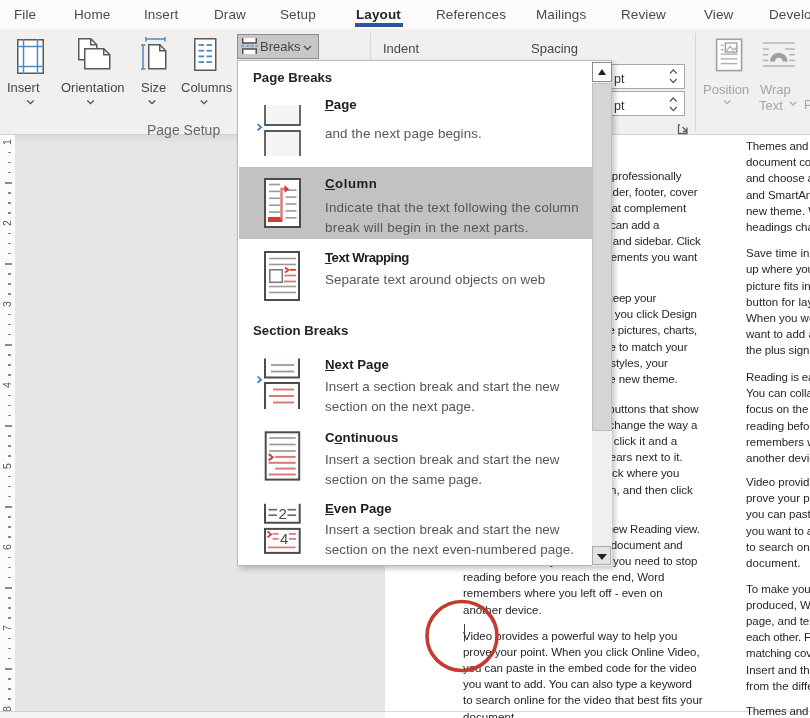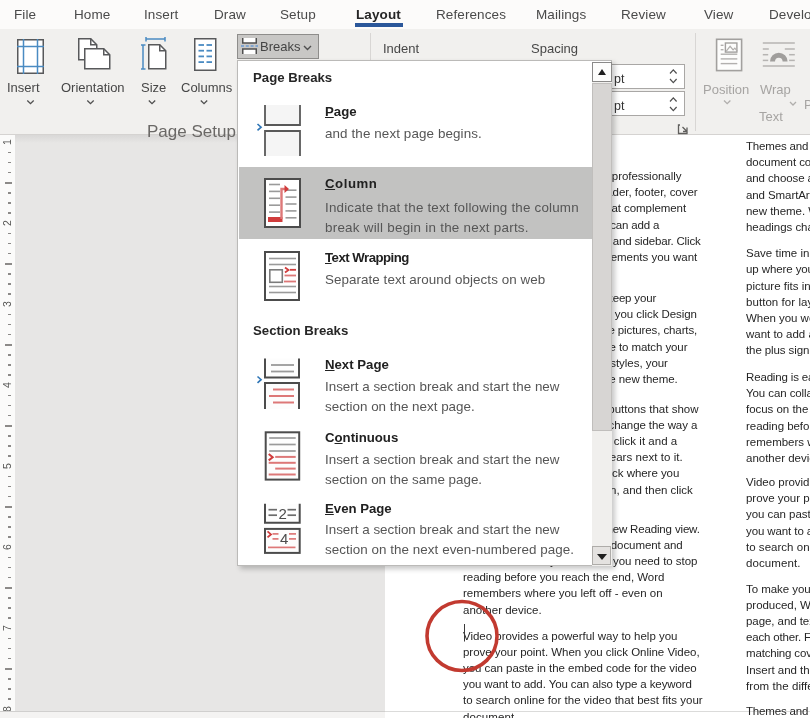--- a/index.html
+++ b/index.html
@@ -7,21 +7,21 @@
   body { font-family:"Liberation Sans", sans-serif; position:relative; background:#fff; }
   .abs { position:absolute; }
   
   #tabrow { left:0; top:0; width:810px; height:29px; background:#fcfbfa; }
   .tab { position:absolute; top:7px; font-size:13.5px; color:#4a4a4a; white-space:nowrap; letter-spacing:0.1px; }
   #tab-layout { color:#262626; font-weight:bold; letter-spacing:0.1px; }
   #tab-underline { position:absolute; left:355px; top:23px; width:48px; height:4px; background:#2b579a; }
   
   #ribbon { left:0; top:29px; width:810px; height:106px; background:#f1f0ee; border-bottom:1px solid #d5d3d1; }
   .rlabel { position:absolute; font-size:13px; color:#474747; white-space:nowrap; }
-  .grouplabel { position:absolute; font-size:17px; color:#6a6866; }
+  .grouplabel { position:absolute; font-size:14px; color:#6a6866; }
   .vline { position:absolute; width:1px; background:#d8d6d4; }
   
   #breaksbtn { position:absolute; left:237px; top:5px; width:82px; height:25px; background:#c8c7c5; border:1px solid #8e8d8b; }
   
   .ptfield { position:absolute; background:#fff; border:1px solid #a9a7a5; }
   .ptlabel { position:absolute; font-size:12.5px; color:#333; }
   
   #workspace { left:0; top:135px; width:810px; height:583px; background:#e7e6e5; }
   #wsshadow { position:absolute; left:15px; top:0; width:370px; height:8px; background:linear-gradient(#d9d8d7, #e7e6e5); }
   #ruler { position:absolute; left:0; top:0; width:15px; height:576px; background:#fbfbfa; }
@@ -312,21 +312,21 @@
   <span class="rlabel" style="left:181px; top:51px;">Columns</span>
   <span class="grouplabel" style="left:147px; top:93px;">Page Setup</span>
   <div class="vline" style="left:370px; top:4px; height:97px;"></div>
   <span class="rlabel" style="left:383px; top:12px;">Indent</span>
   <span class="rlabel" style="left:531px; top:12px;text-align:center;">Spacing</span>
   <span class="ptlabel" style="left:614px; top:43px;">pt</span>
   <span class="ptlabel" style="left:614px; top:70px;">pt</span>
   <div class="vline" style="left:695px; top:4px; height:98px;"></div>
   <span class="rlabel" style="left:703px; top:53px; color:#a6a4a2;">Position</span>
   <span class="rlabel" style="left:760px; top:53px; color:#a6a4a2;">Wrap</span>
-  <span class="rlabel" style="left:759px; top:80px; color:#a6a4a2;">Text</span>
+  <span class="rlabel" style="left:759px; top:69px; color:#a6a4a2;">Text</span>
   <span class="rlabel" style="left:804px; top:68px; color:#a6a4a2;">P</span>
 </div>
 
 <div id="menu">
   <div id="hl"></div>
   <svg width="375" height="506" style="position:absolute; left:0; top:0;">
 <path d="M 27 44 v 20 h 35 v -20" fill="#f5f5f5" stroke="#595959" stroke-width="1.8"></path>
 <path d="M 27 95 v -25 h 35 v 25" fill="#f5f5f5" stroke="#595959" stroke-width="1.8"></path>
 <path d="M 19.5 63 l 3.6 3.2 l -3.6 3.2" fill="none" stroke="#2e75b6" stroke-width="1.6"></path>
 <rect x="27" y="118" width="35" height="48" fill="#fff" stroke="#4c4c4c" stroke-width="2"></rect>
@@ -393,21 +393,21 @@
 <g stroke="#dd7878" stroke-width="1.7">
 <line x1="34.5" y1="472.9" x2="40.5" y2="472.9"></line>
         <line x1="34.5" y1="477.9" x2="40.5" y2="477.9"></line>
 <line x1="51" y1="472.9" x2="58" y2="472.9"></line>
         <line x1="51" y1="477.9" x2="58" y2="477.9"></line>
 <line x1="30" y1="486.4" x2="57.5" y2="486.4"></line>
 </g>
 <text x="42" y="482.9" font-family="Liberation Sans" font-size="15" fill="#4c4c4c">4</text>
 </svg>
   <div class="mhead" style="top:9px;">Page Breaks</div>
-  <div class="mtitle" style="top:43px;"><u>P</u>age</div>
+  <div class="mtitle" style="top:36px;"><u>P</u>age</div>
   <div class="mdesc" style="top:63px;">
       <div style="letter-spacing:0.11px">and the next page begins.</div>
     </div>
   <div class="mtitle" style="top:115px; letter-spacing:0.55px;"><u>C</u>olumn</div>
   <div class="mdesc" style="top:137px;">
       <div style="letter-spacing:0.19px">Indicate that the text following the column</div>
       <div style="letter-spacing:0.25px">break will begin in the next parts.</div>
     </div>
   <div class="mtitle" style="top:189px; letter-spacing:-0.5px;"><u>T</u>ext Wrapping</div>
   <div class="mdesc" style="top:209px;">

